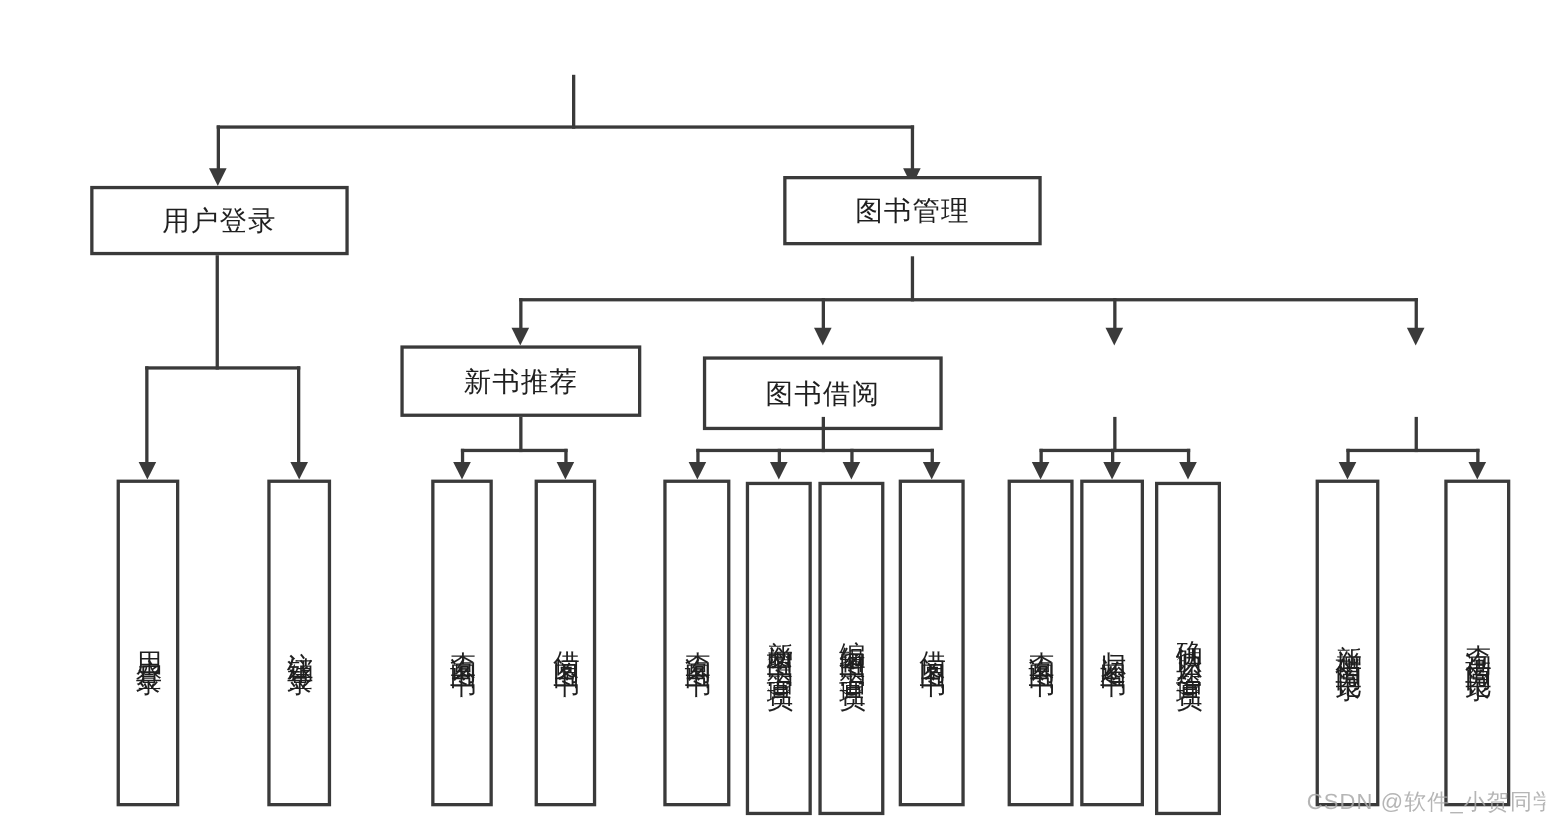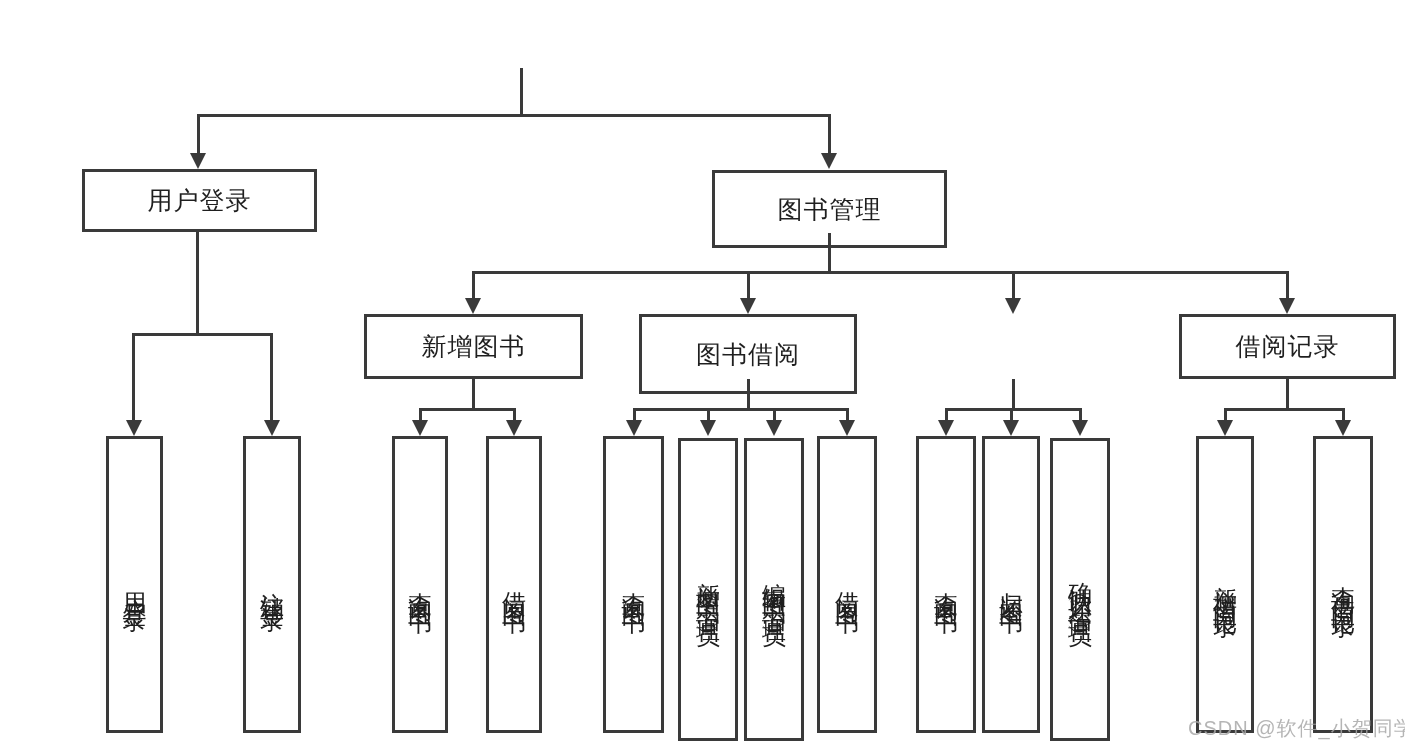--- a/index.html
+++ b/index.html
@@ -48,43 +48,42 @@
 
 
   <div class="vline" style="left:520px;top:68px;height:49px;"></div>
   <div class="hline" style="left:197px;top:114px;width:634px;"></div>
   <div class="vline" style="left:197px;top:114px;height:40px;"></div>
   <div class="arrow" style="left:190px;top:153px;"></div>
   <div class="vline" style="left:828px;top:114px;height:40px;"></div>
   <div class="arrow" style="left:821px;top:153px;"></div>
 
   <div class="box" style="left:82px;top:169px;width:235px;height:63px;">用户登录</div>
-  <div class="box" style="left:712px;top:170px;width:235px;height:78px;">图书管理</div>
+  <div class="box" style="left:712px;top:160px;width:235px;height:63px;">图书管理</div>
 
   <div class="vline" style="left:196px;top:232px;height:104px;"></div>
   <div class="hline" style="left:132px;top:333px;width:141px;"></div>
   <div class="vline" style="left:132px;top:333px;height:88px;"></div>
   <div class="arrow" style="left:126px;top:420px;"></div>
   <div class="vline" style="left:270px;top:333px;height:88px;"></div>
   <div class="arrow" style="left:264px;top:420px;"></div>
 
   <div class="vline" style="left:828px;top:233px;height:41px;"></div>
   <div class="hline" style="left:472px;top:271px;width:817px;"></div>
   <div class="vline" style="left:472px;top:271px;height:28px;"></div>
   <div class="arrow" style="left:465px;top:298px;"></div>
   <div class="vline" style="left:747px;top:271px;height:28px;"></div>
   <div class="arrow" style="left:740px;top:298px;"></div>
   <div class="vline" style="left:1012px;top:271px;height:28px;"></div>
   <div class="arrow" style="left:1005px;top:298px;"></div>
   <div class="vline" style="left:1286px;top:271px;height:28px;"></div>
   <div class="arrow" style="left:1279px;top:298px;"></div>
 
-  <div class="box" style="left:364px;top:314px;width:219px;height:65px;">新增图书</div>
-  <div class="box" style="left:639px;top:314px;width:218px;height:80px;">图书借阅</div>
-  <div class="box" style="left:1179px;top:314px;width:217px;height:65px;">借阅记录</div>
+  <div class="box" style="left:364px;top:314px;width:219px;height:65px;">新书推荐</div>
+  <div class="box" style="left:639px;top:324px;width:218px;height:67px;">图书借阅</div>
 
   <div class="vline" style="left:472px;top:379px;height:32px;"></div>
   <div class="hline" style="left:419px;top:408px;width:97px;"></div>
   <div class="vline" style="left:419px;top:408px;height:13px;"></div>
   <div class="arrow" style="left:412px;top:420px;"></div>
   <div class="vline" style="left:513px;top:408px;height:13px;"></div>
   <div class="arrow" style="left:506px;top:420px;"></div>
 
   <div class="vline" style="left:747px;top:379px;height:32px;"></div>
   <div class="hline" style="left:633px;top:408px;width:216px;"></div>

